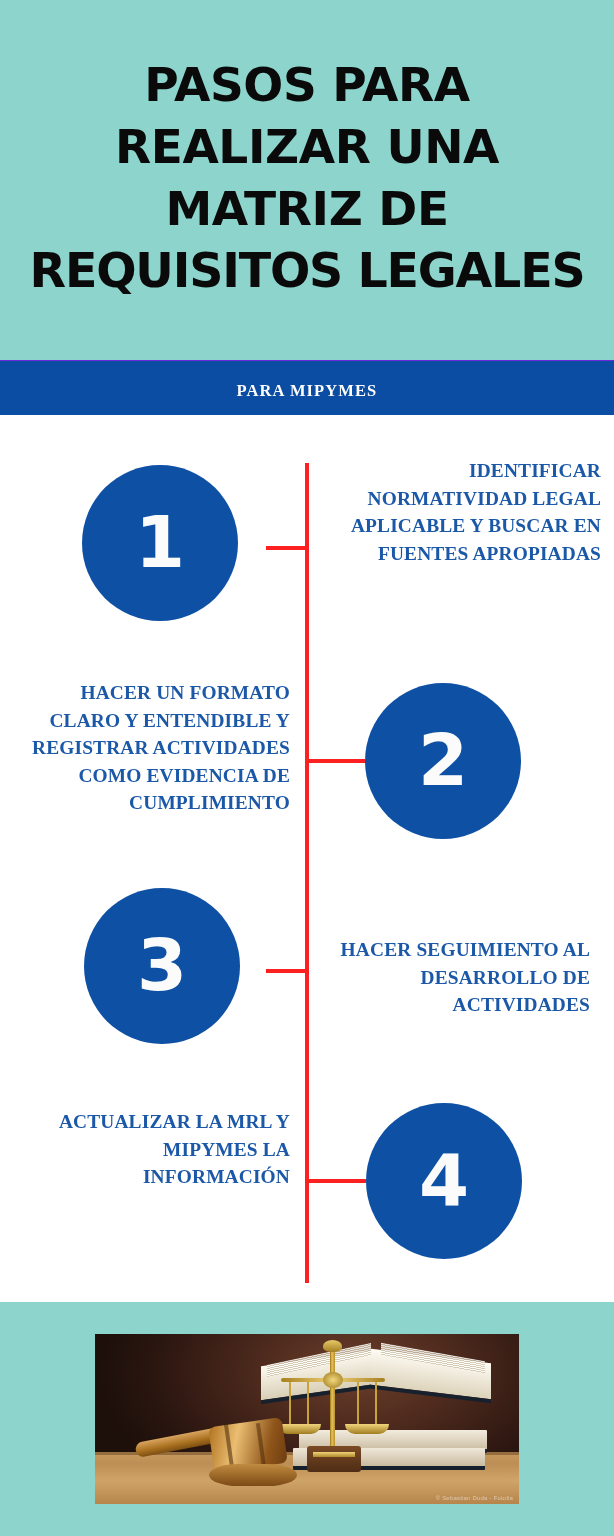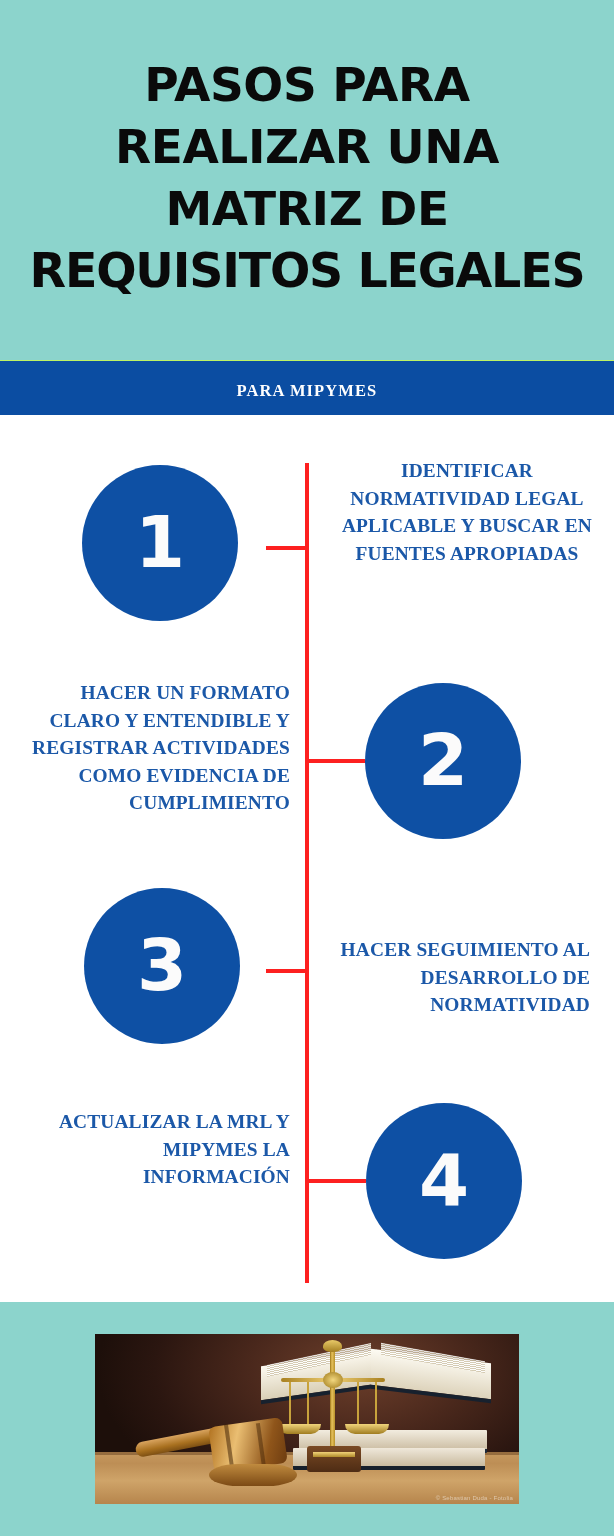--- a/index.html
+++ b/index.html
@@ -1,21 +1,21 @@
 <!DOCTYPE html>
 <html><head>
 <meta charset="utf-8">
 <style>
   html,body{margin:0;padding:0;}
   body{
     width:614px;height:1536px;overflow:hidden;
     font-family:"Liberation Serif",serif;
     background:#ffffff;
   }
-  .page{position:relative;width:614px;height:1536px;overflow:hidden;background:#bef264;}
+  .page{position:relative;width:614px;height:1536px;overflow:hidden;background:#6d28d9;}
 
   
   .header{
     position:absolute;left:0;top:0;width:614px;height:360px;
     background:#8cd4cc;
     display:flex;flex-direction:column;align-items:center;justify-content:center;
   }
   .title{
     font-family:"DejaVu Sans",sans-serif;
     font-weight:700;
@@ -78,21 +78,21 @@
   .steptext{
     position:absolute;
     color:#1b58a8;
     font-family:"Liberation Serif",serif;
     font-weight:700;
     font-size:19.4px;
     line-height:1.42;
     letter-spacing:0.15px;
   }
   .steptext.left{text-align:right;}
-  .steptext.right{text-align:center;}
+  .steptext.right{text-align:right;}
 
   
   .footer{
     position:absolute;left:0;top:1302px;width:614px;height:234px;
     background:#8cd4cc;
   }
   .photo{
     position:absolute;left:95px;top:32px;width:424px;height:170px;
     overflow:hidden;
     background:#2a1712;
@@ -217,21 +217,21 @@
       </div>
       <div class="tick" style="left:307px;top:344px;width:58px;"></div>
       <div class="steptext left" style="left:28px;top:264px;width:262px;">HACER UN FORMATO CLARO Y ENTENDIBLE Y REGISTRAR ACTIVIDADES COMO EVIDENCIA DE CUMPLIMIENTO</div>
     </div>
 
     <div class="step">
       <div class="circle" style="left:84px;top:473px;">
         <span>3</span>
       </div>
       <div class="tick" style="left:266px;top:554px;width:41px;"></div>
-      <div class="steptext right" style="left:336px;top:521px;width:254px;text-align:right;">HACER SEGUIMIENTO AL DESARROLLO DE NORMATIVIDAD</div>
+      <div class="steptext right" style="left:336px;top:521px;width:254px;text-align:right;">HACER SEGUIMIENTO AL DESARROLLO DE ACTIVIDADES</div>
     </div>
 
     <div class="step">
       <div class="circle" style="left:366px;top:688px;">
         <span>4</span>
       </div>
       <div class="tick" style="left:307px;top:764px;width:59px;"></div>
       <div class="steptext left" style="left:28px;top:693px;width:262px;">ACTUALIZAR LA MRL Y MIPYMES LA INFORMACIÓN</div>
     </div>
   </div>

